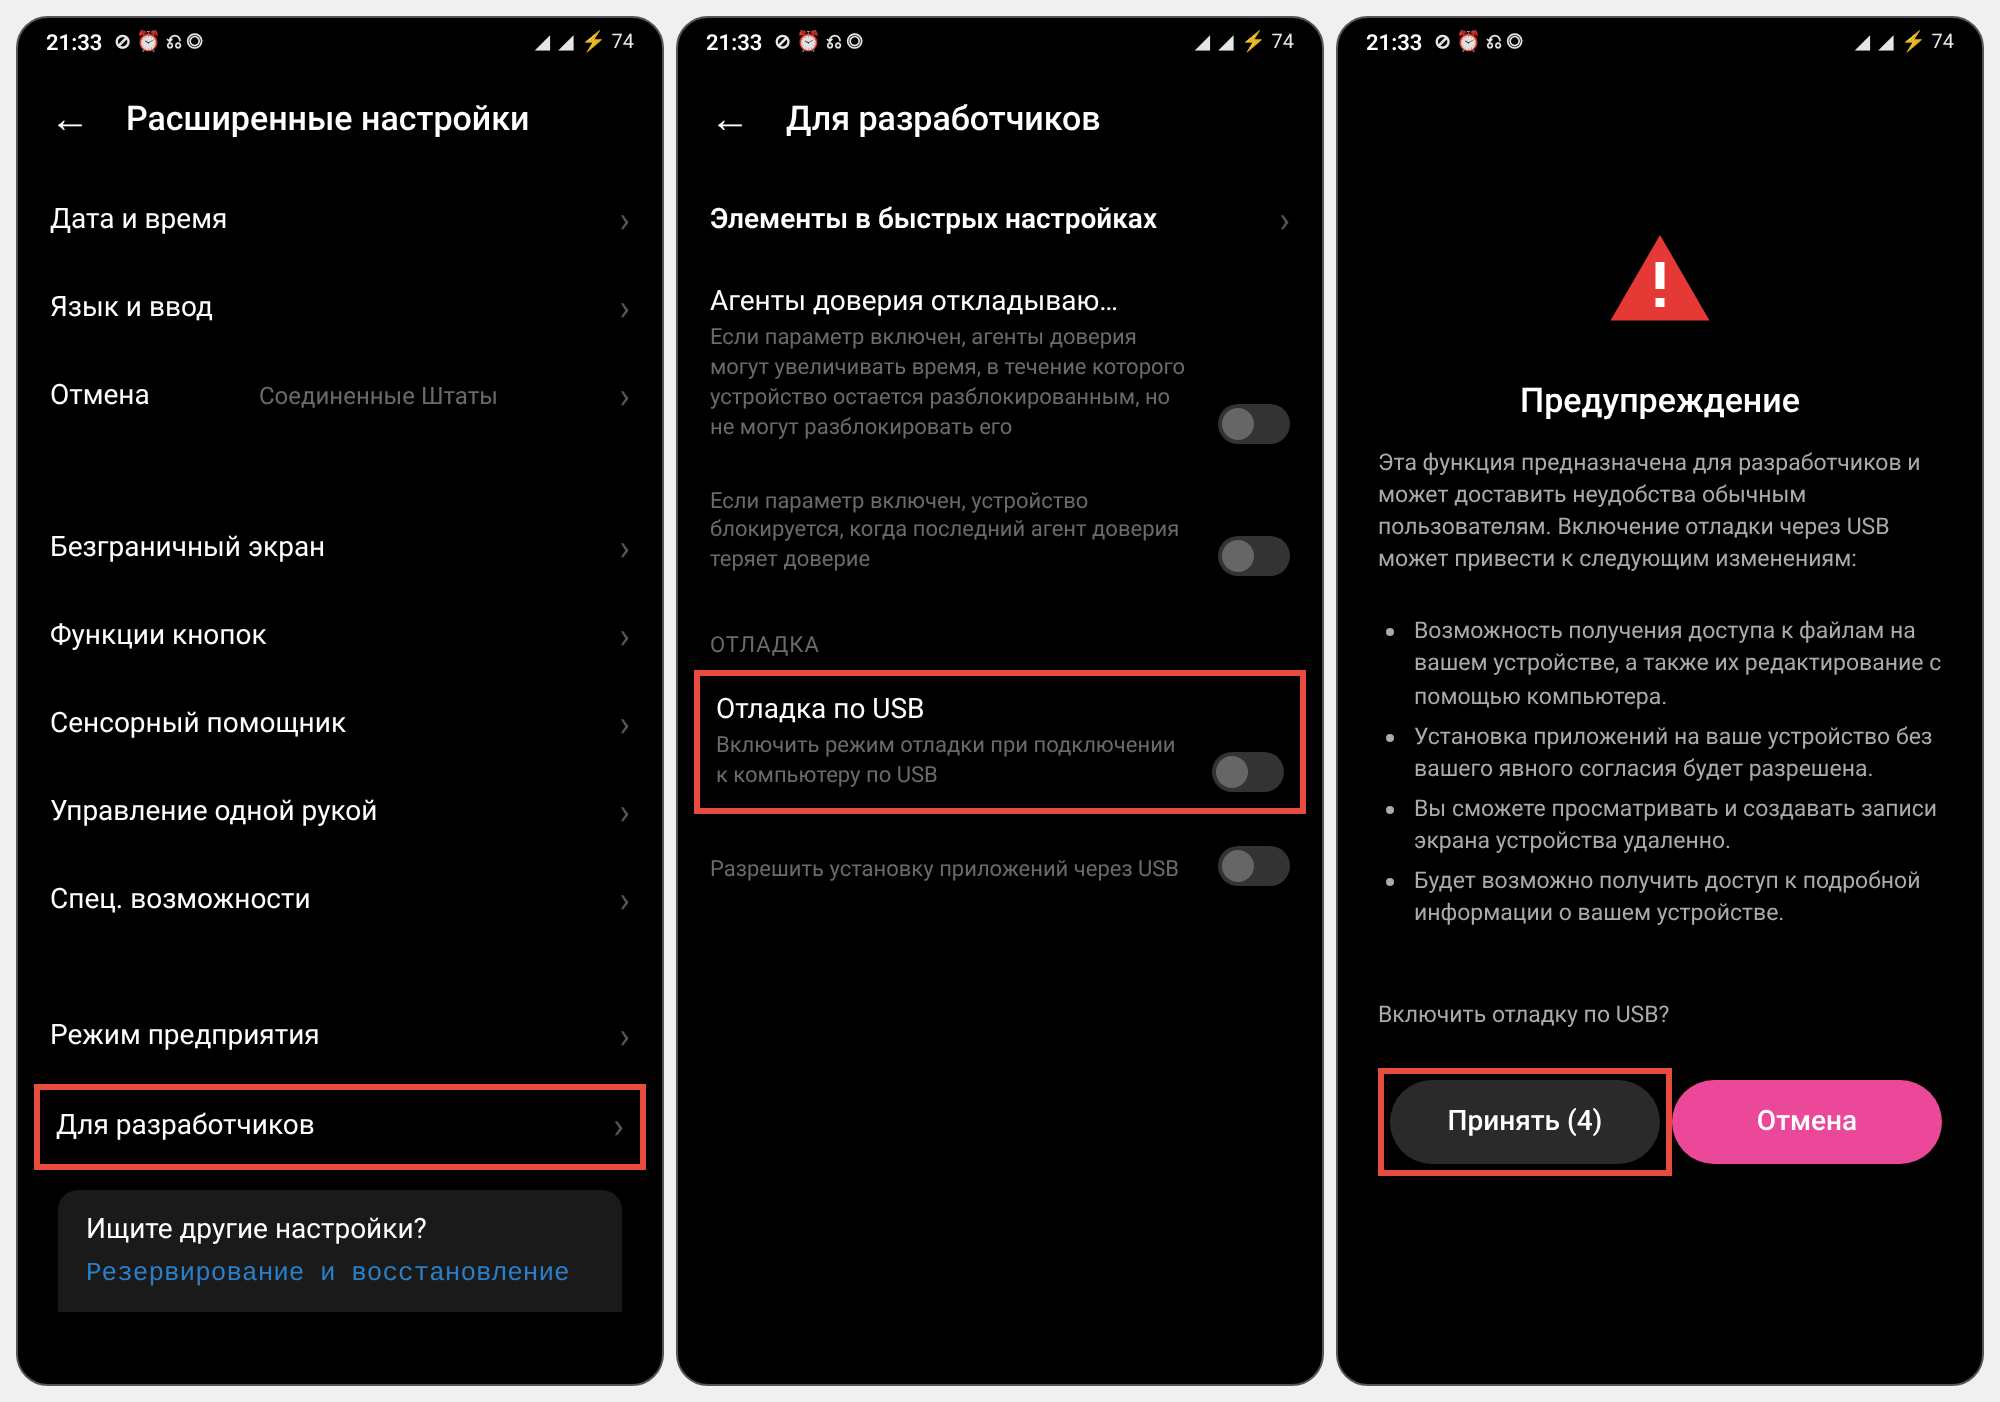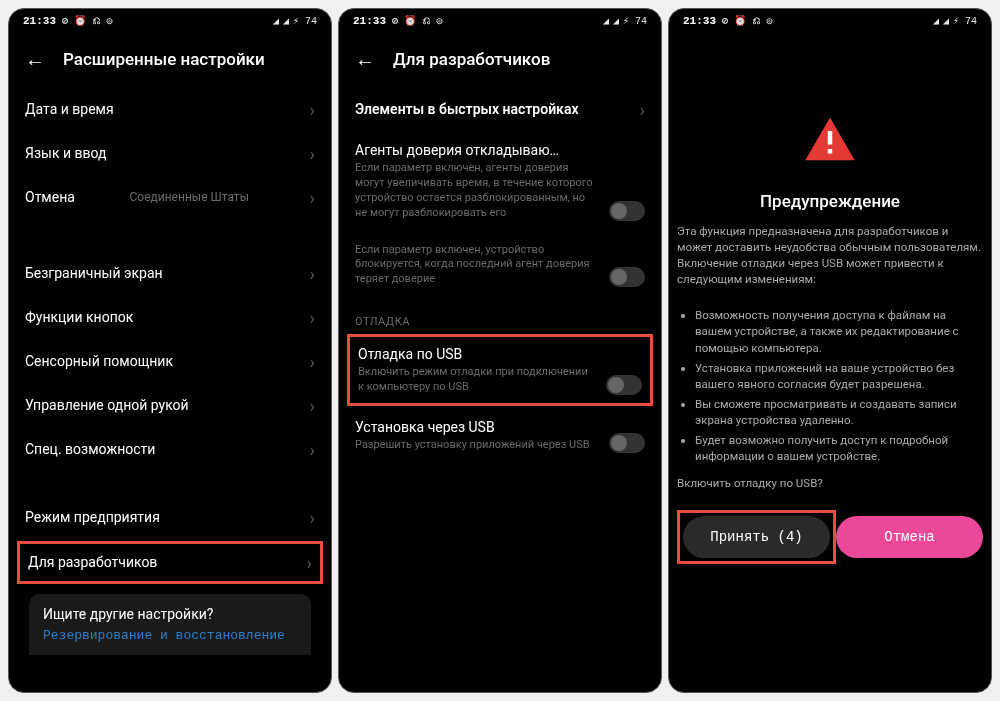--- a/index.html
+++ b/index.html
@@ -27,21 +27,20 @@
       border: 1px solid #555;
       position: relative;
     }
     .status-bar {
       display: flex;
       justify-content: space-between;
       align-items: center;
       padding: 6px 14px;
       font-size: 11px;
       height: 24px;
-      font-family: Liberation Mono, monospace;
     }
     .status-left {
       font-weight: 600;
       display: flex;
       align-items: center;
       gap: 6px;
     }
     .status-right {
       display: flex;
       align-items: center;
@@ -154,21 +153,21 @@
       color: #2b7fc9;
       font-family: Liberation Mono, monospace;
     }
     
     .dialog-screen {
       display: flex;
       flex-direction: column;
     }
     .dialog-content {
       flex: 1;
-      padding: 0 8px;
+      padding: 0 20px;
       display: flex;
       flex-direction: column;
       overflow:hidden;
     }
     .warning-triangle {
       align-self: center;
       margin-top: 80px;
       margin-bottom: 20px;
     }
     .warning-triangle svg {
@@ -195,27 +194,27 @@
     .dialog-list li {
       font-size: 11.5px;
       color: #aaa;
       line-height: 1.4;
       margin-bottom: 4px;
     }
     .dialog-question {
       font-size: 11.5px;
       color: #aaa;
       margin-bottom: 20px;
+      margin-top: 24px;
     }
     .dialog-buttons {
       display: flex;
       gap: 0;
       padding: 0 0 40px;
       align-items: center;
-      font-family: Liberation Mono, monospace;
     }
     .btn {
       flex: 1;
       padding: 13px 0;
       border-radius: 22px;
       text-align: center;
       font-size: 14px;
       font-weight: 500;
     }
     .btn-dark {
@@ -356,21 +355,20 @@
           <div class="setting-title">Отладка по USB</div>
           <div class="setting-desc">Включить режим отладки при подключении к компьютеру по USB</div>
         </div>
         <div class="toggle"></div>
       </div>
     </div>
 
 
     <div class="setting-row sub">
       <div class="setting-left">
-        <div class="setting-title">Установка через USB</div>
         <div class="setting-desc">Разрешить установку приложений через USB</div>
       </div>
       <div class="toggle"></div>
     </div>
 
   </div>
 </div>
 
 <div class="screen dialog-screen">
   <div class="status-bar">

